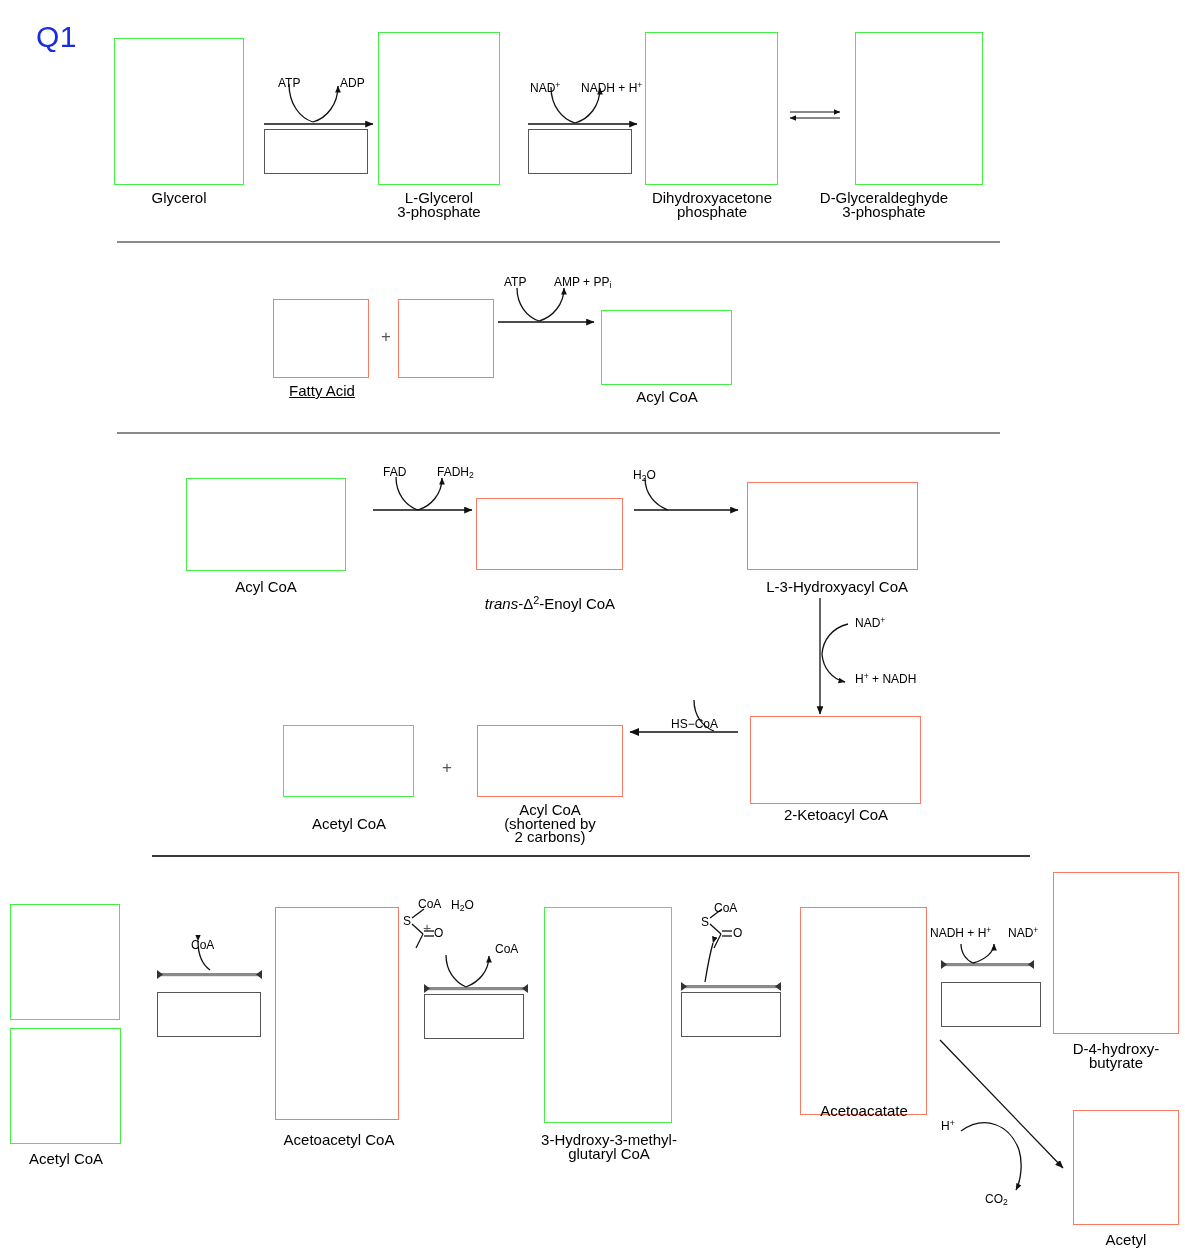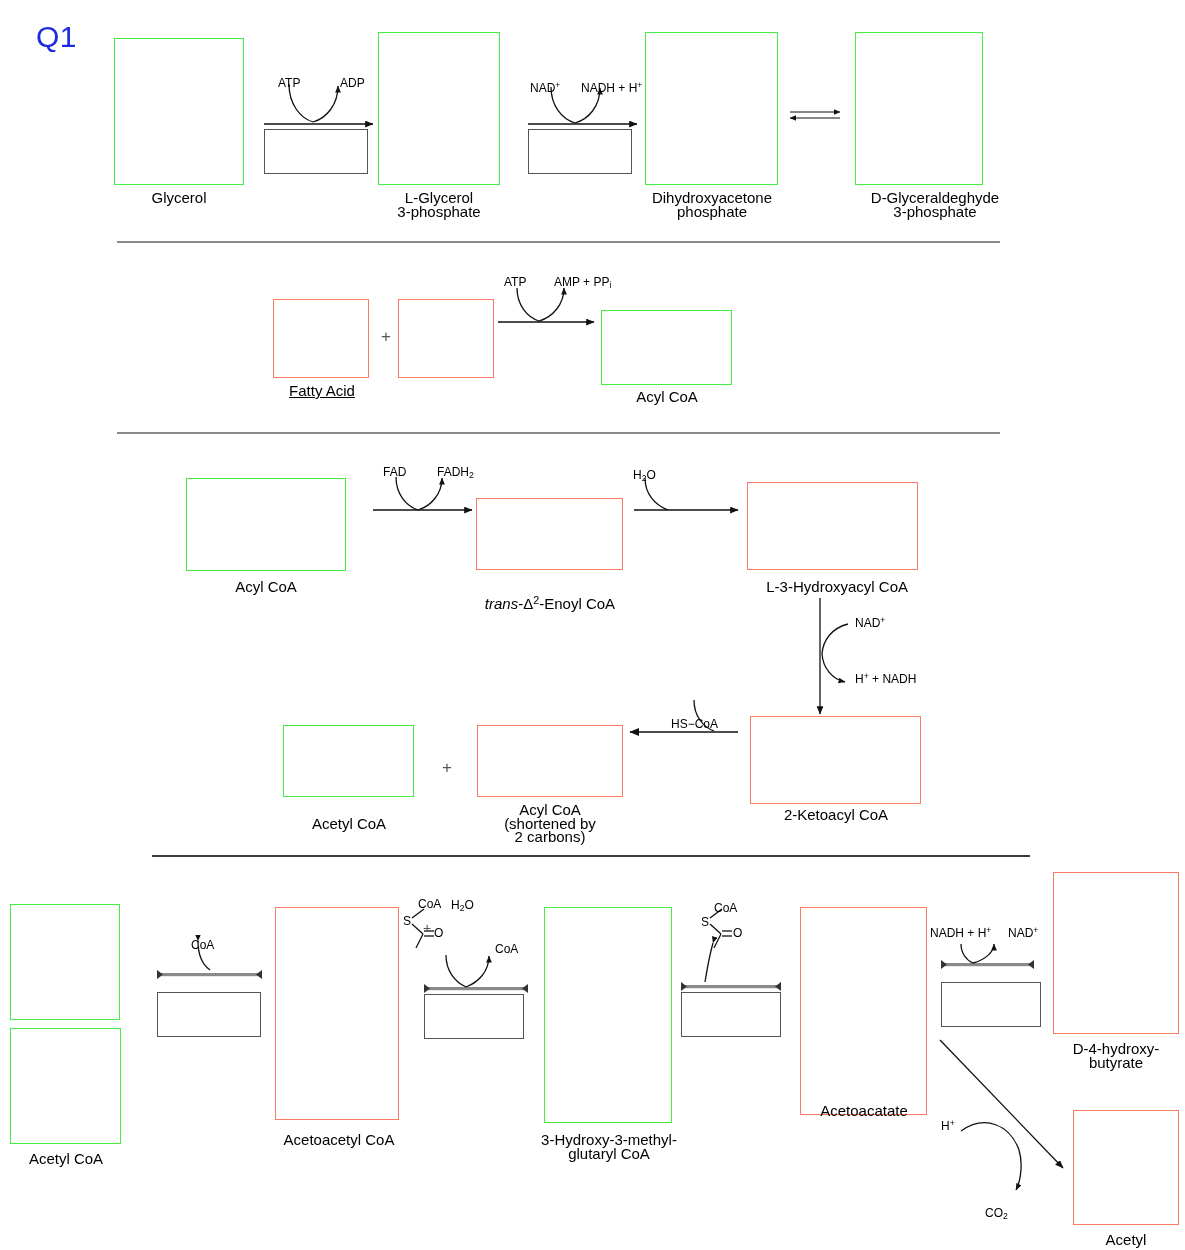--- a/index.html
+++ b/index.html
@@ -136,21 +136,21 @@
 </div>
 <div class="abs rxlabel" style="left:581px;top:80px;">
   <span>NADH + H</span><sup>+</sup>
 </div>
 
 <div class="abs mbox green" style="left:645px;top:32px;width:133px;height:153px;"></div>
 <div class="abs caption" style="left:624px;top:191px;width:176px;">Dihydroxyacetone
 phosphate</div>
 
 <div class="abs mbox green" style="left:855px;top:32px;width:128px;height:153px;"></div>
-<div class="abs caption" style="left:847px;top:191px;width:176px;">D-Glyceraldeghyde
+<div class="abs caption" style="left:796px;top:191px;width:176px;">D-Glyceraldeghyde
 3-phosphate</div>
 
 <div class="abs divider" style="left:117px;top:241px;width:883px;"></div>
 
 <div class="abs mbox red" style="left:273px;top:299px;width:96px;height:79px;"></div>
 <div class="abs caption" style="left:266px;top:384px;width:112px;text-decoration:underline;">Fatty Acid</div>
 
 <div class="abs plus" style="left:381px;top:327px;">+</div>
 
 <div class="abs mbox red" style="left:398px;top:299px;width:96px;height:79px;"></div>
@@ -253,18 +253,18 @@
 
 <div class="abs mbox grey" style="left:941px;top:982px;width:100px;height:45px;"></div>
 
 <div class="abs mbox red" style="left:1053px;top:872px;width:126px;height:162px;"></div>
 <div class="abs caption" style="left:1053px;top:1042px;width:126px;">D-4-hydroxy-
 butyrate</div>
 
 <div class="abs rxlabel" style="left:941px;top:1118px;">
   <span>H</span><sup>+</sup>
 </div>
-<div class="abs rxlabel" style="left:985px;top:1192px;margin-top:14px;">
+<div class="abs rxlabel" style="left:985px;top:1192px;">
   <span>CO</span><sub>2</sub>
 </div>
 
 <div class="abs mbox red" style="left:1073px;top:1110px;width:106px;height:115px;"></div>
 <div class="abs caption" style="left:1073px;top:1233px;width:106px;">Acetyl</div>
 
 </body></html>

